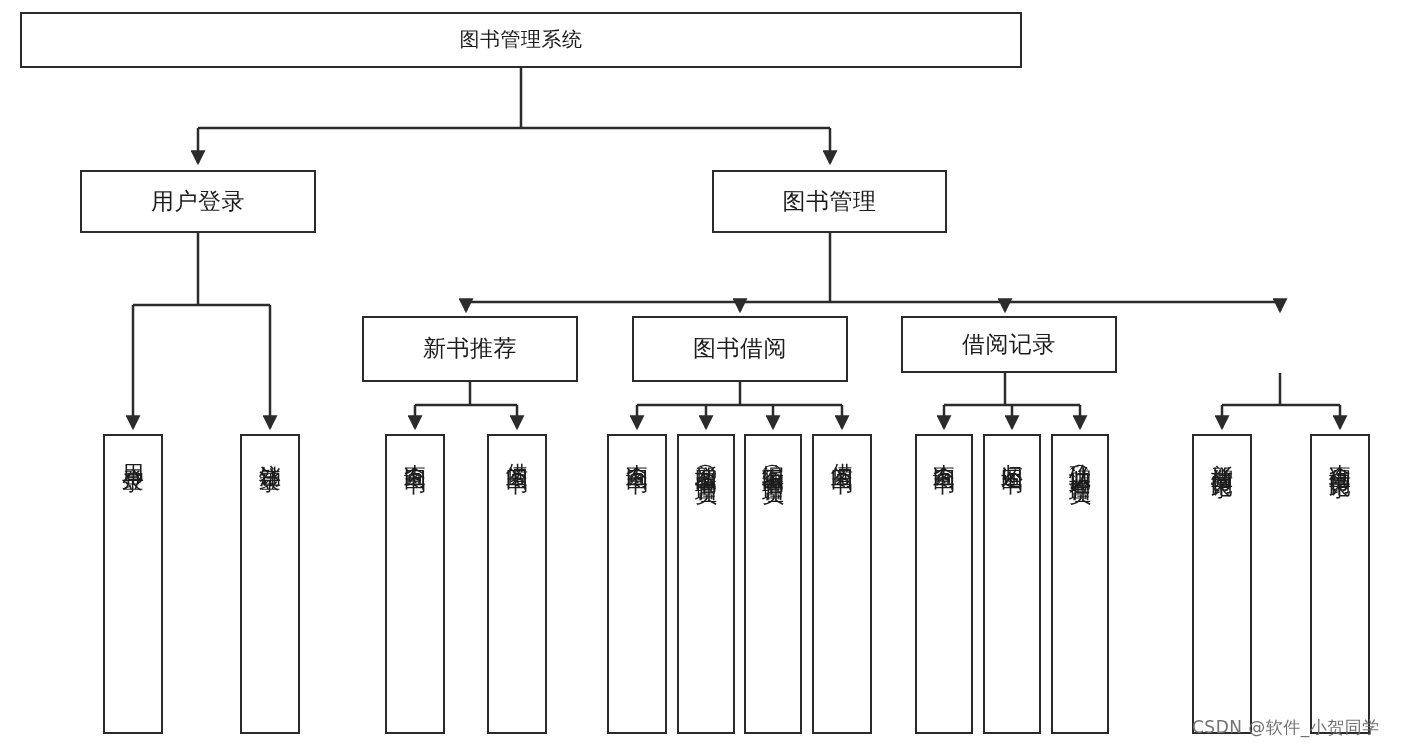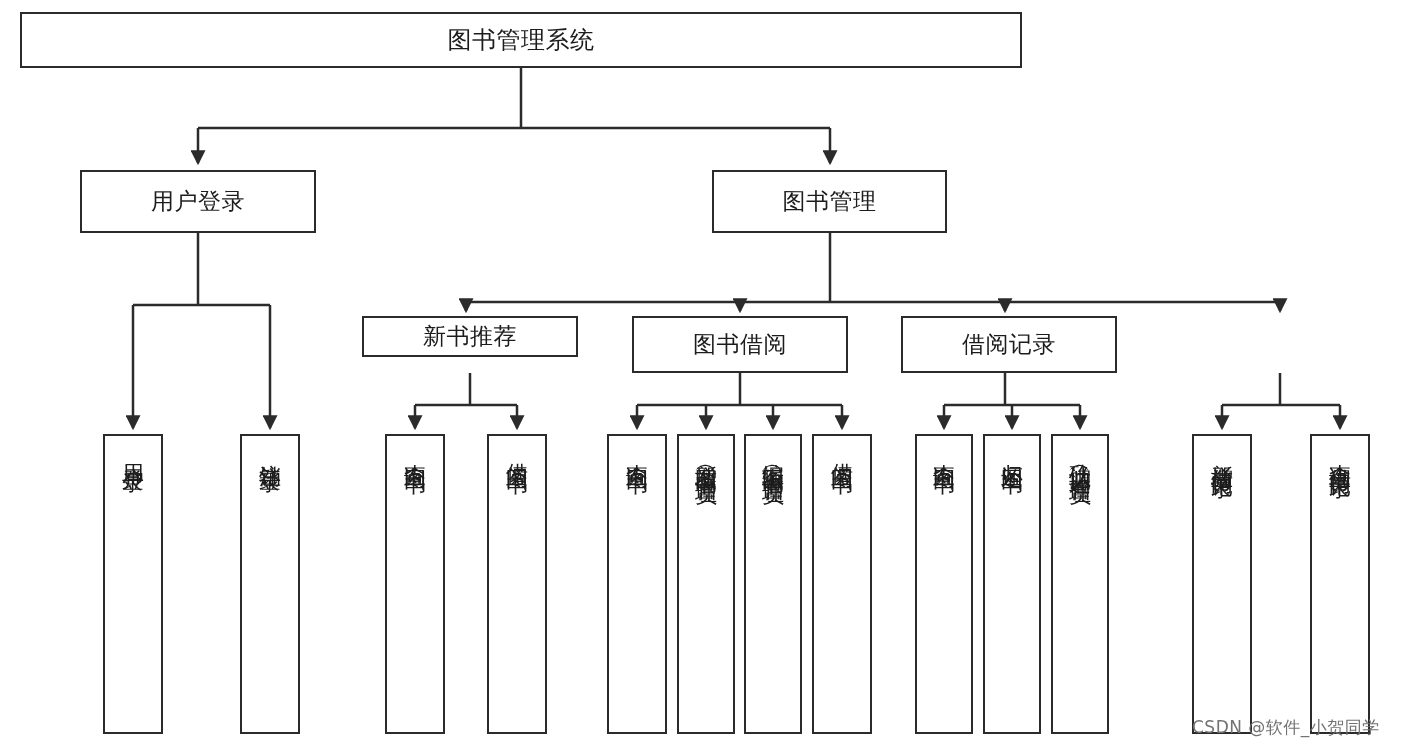--- a/index.html
+++ b/index.html
@@ -34,21 +34,21 @@
     display:block;
     line-height:1.18;
     letter-spacing:0.5px;
     white-space:pre;
   }
   
   .node.h .label{
     font-size:23px;
     text-align:center;
   }
-  .node.root .label{font-size:24px;}
+  .node.root .label{font-size:20px;}
   
   .node.v{
     align-items:flex-start;
     padding-top:10px;
   }
   .node.v .label{
     writing-mode:vertical-rl;
     text-orientation:upright;
     font-size:22px;
     letter-spacing:3px;
@@ -124,24 +124,24 @@
     <span class="label">图书管理系统</span>
   </div>
 
   <div class="node h" style="left:80px;top:170px;width:236px;height:63px;">
     <span class="label">用户登录</span>
   </div>
   <div class="node h" style="left:712px;top:170px;width:235px;height:63px;justify-content:center;">
     <span class="label">图书管理</span>
   </div>
 
-  <div class="node h" style="left:362px;top:316px;width:216px;height:41px;">
+  <div class="node h" style="left:362px;top:316px;width:216px;height:66px;">
     <span class="label">新书推荐</span>
   </div>
-  <div class="node h" style="left:632px;top:316px;width:216px;height:57px;">
+  <div class="node h" style="left:632px;top:316px;width:216px;height:66px;">
     <span class="label">图书借阅</span>
   </div>
   <div class="node h" style="left:901px;top:316px;width:216px;height:57px;">
     <span class="label">借阅记录</span>
   </div>
 
   <div class="node v" style="left:103px;top:434px;width:60px;height:300px;">
     <span class="label">用户登录</span>
   </div>
   <div class="node v" style="left:240px;top:434px;width:60px;height:300px;">

